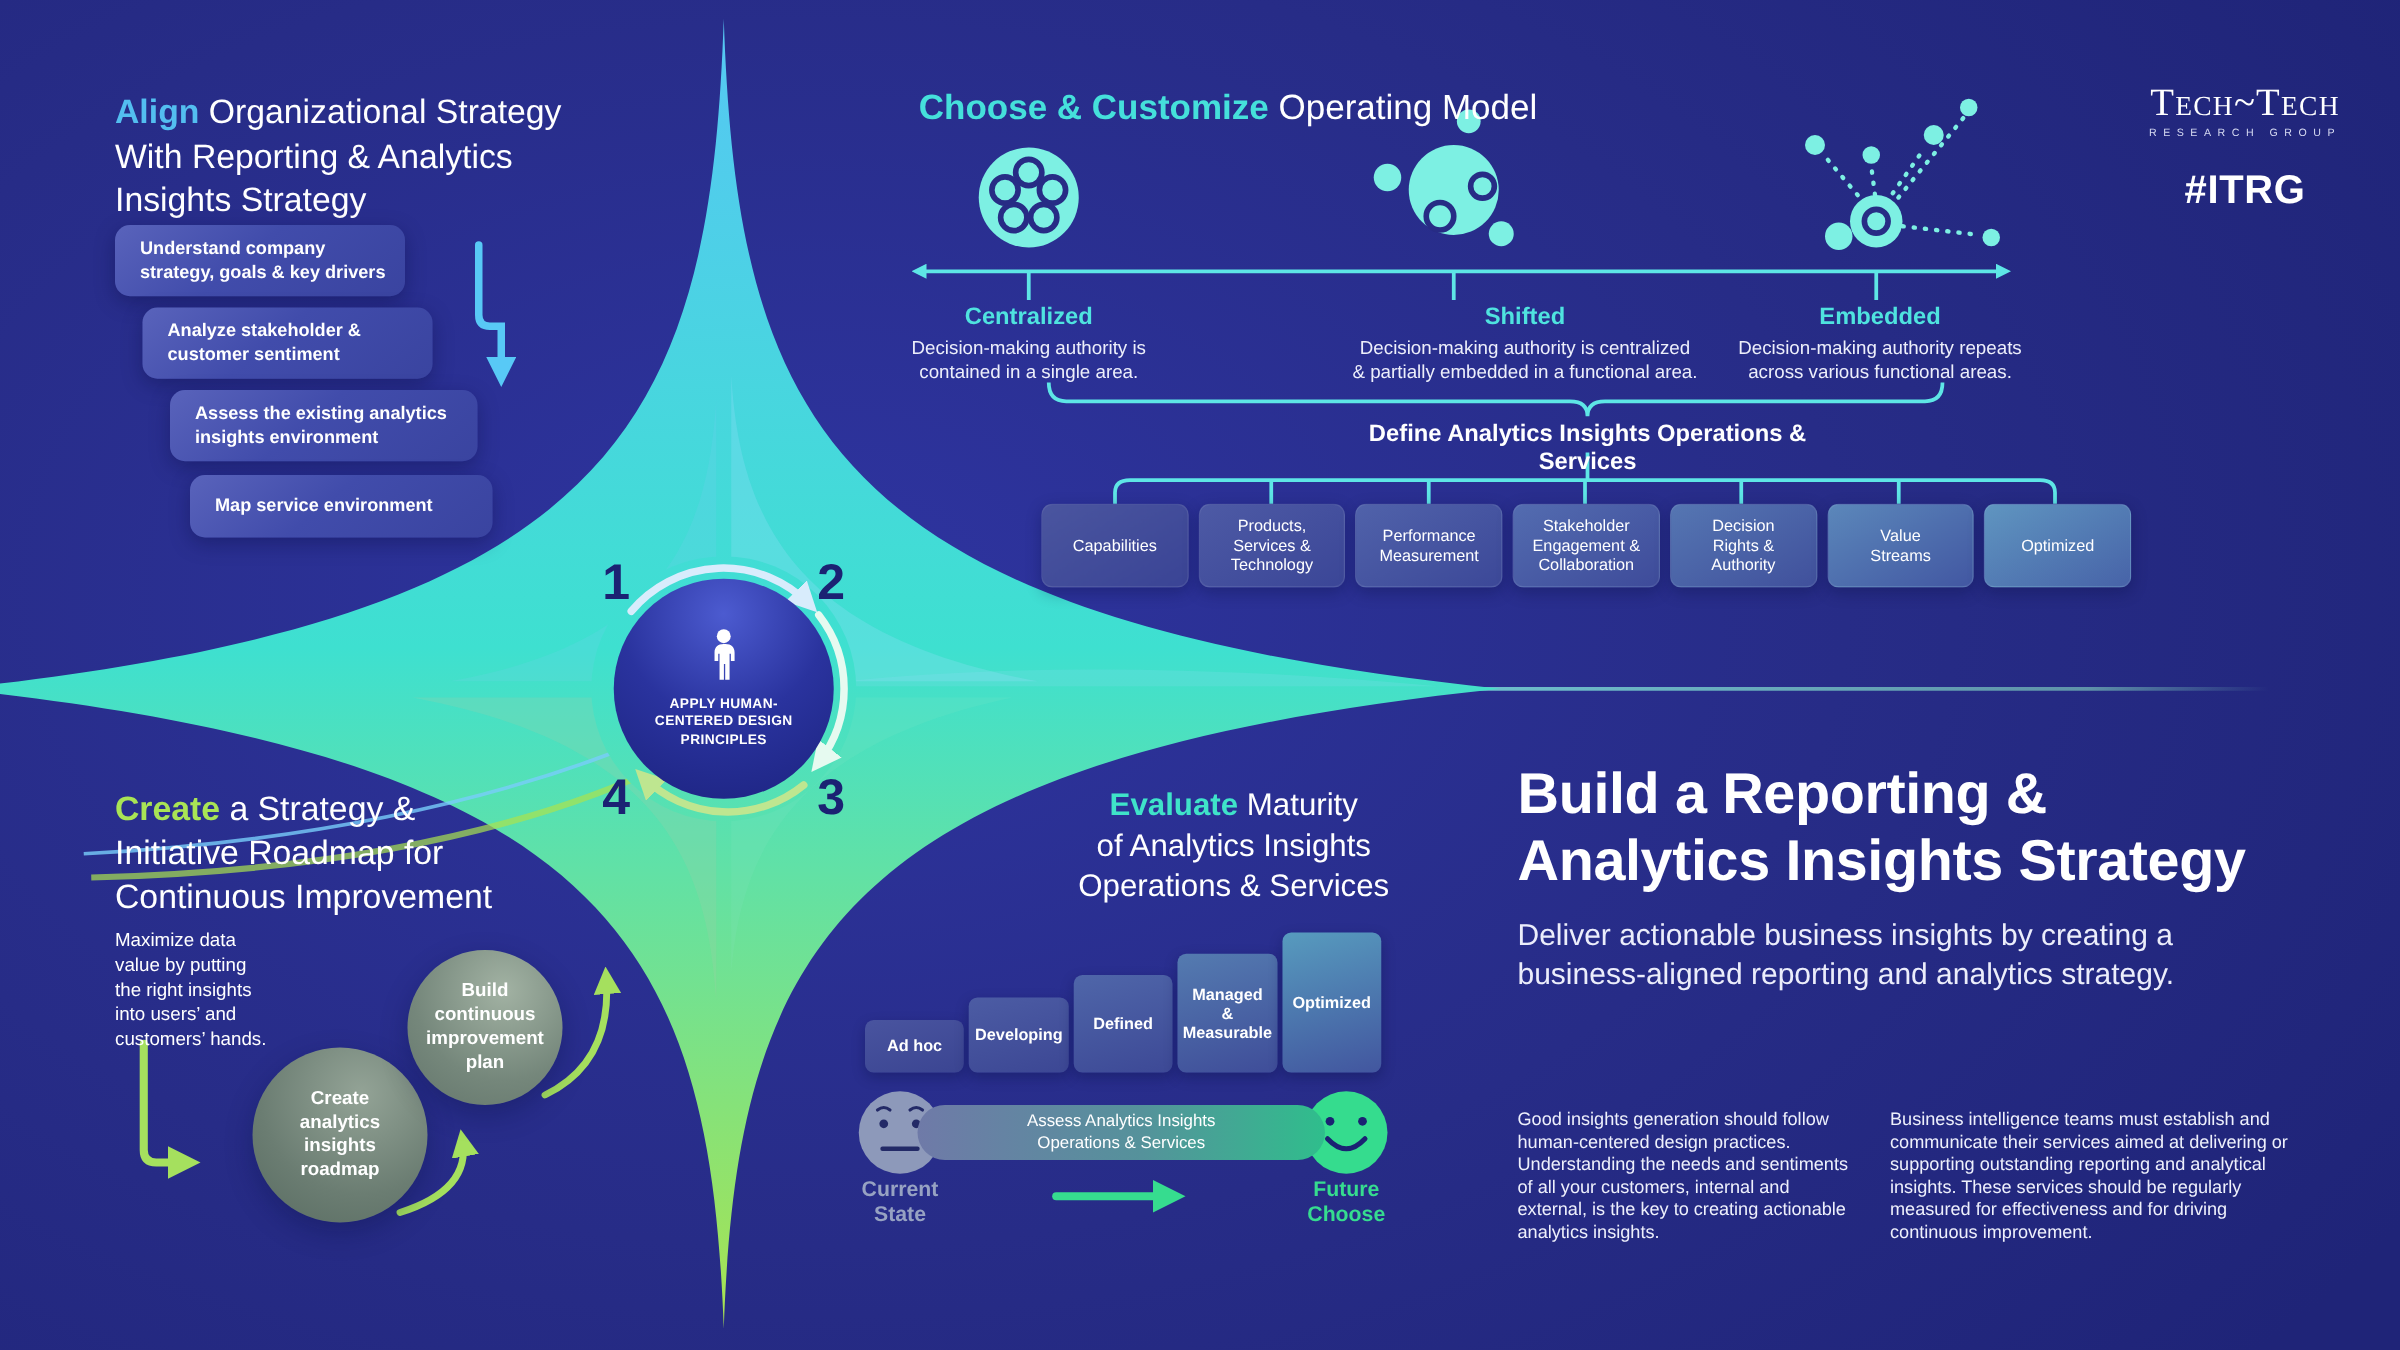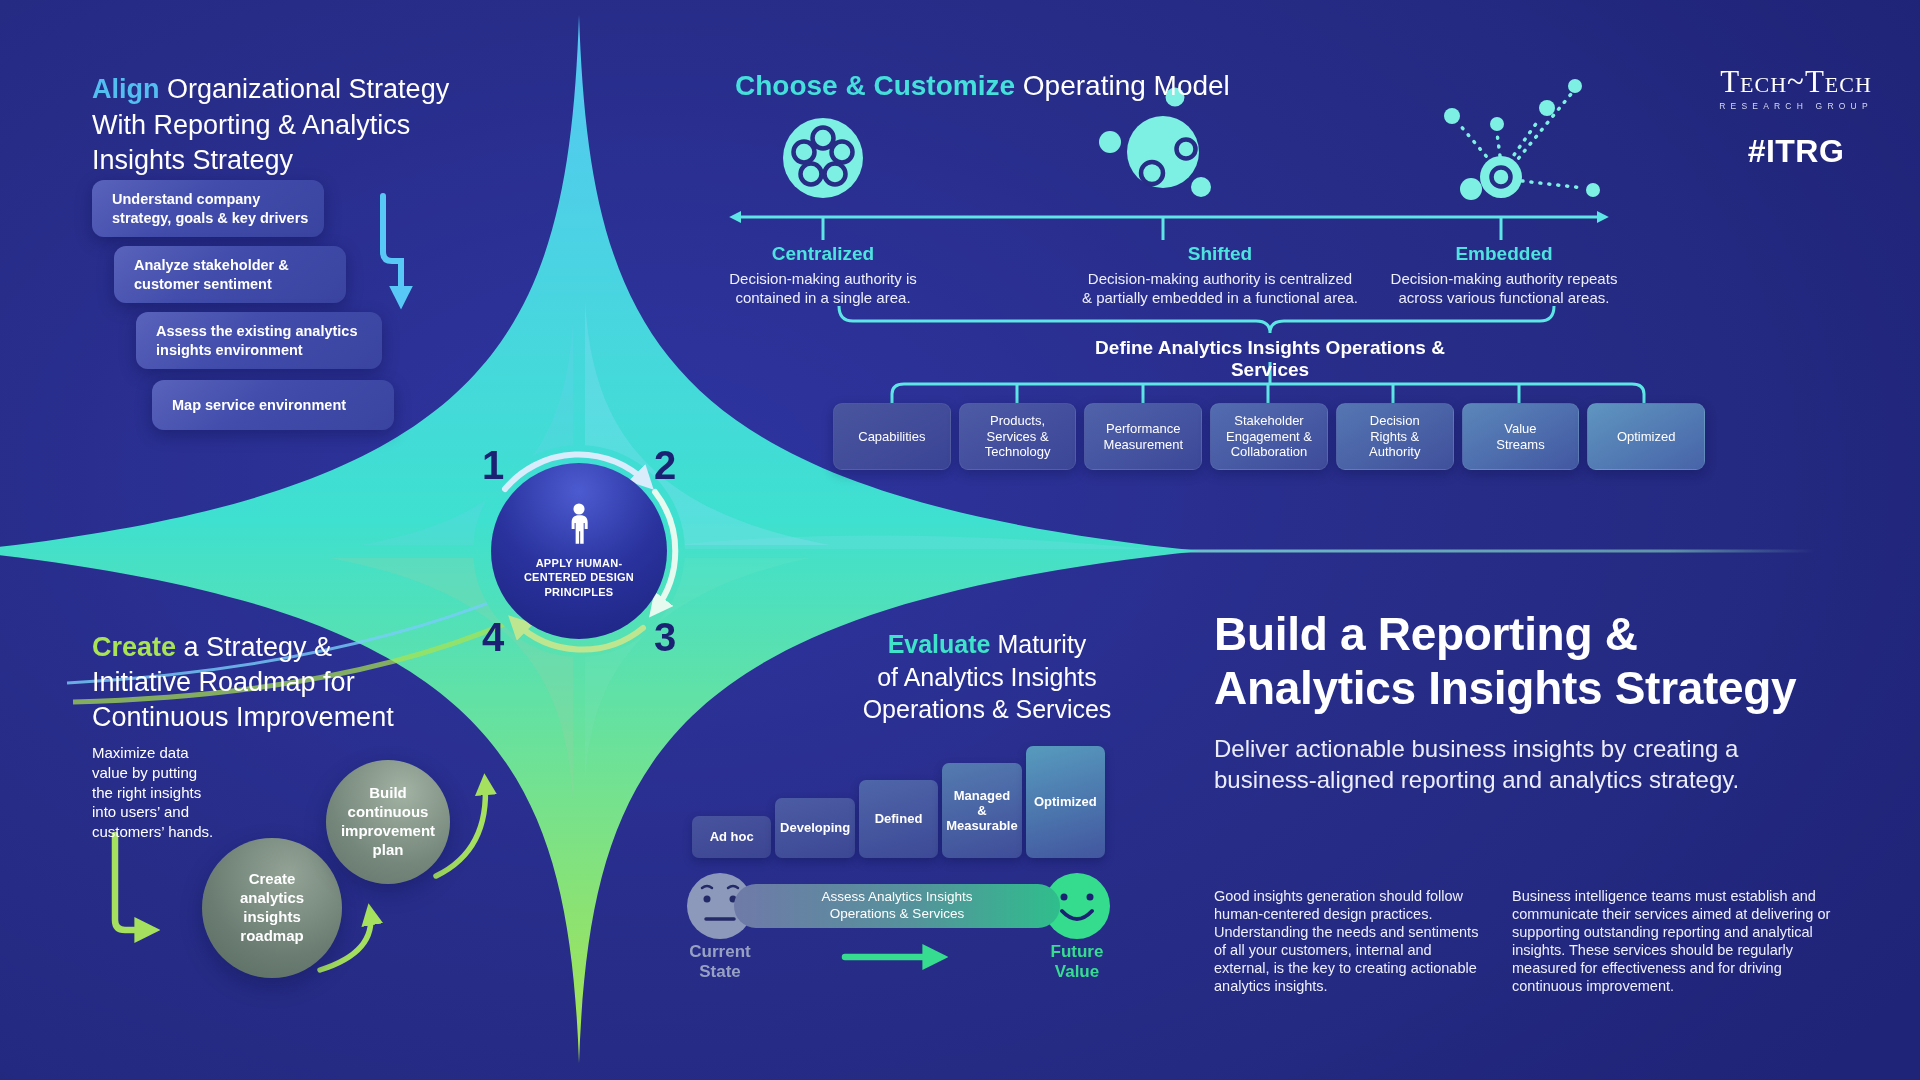--- a/index.html
+++ b/index.html
@@ -341,21 +341,21 @@
     <div class="stair lvl4 pre">Managed
 &amp;
 Measurable</div>
     <div class="stair lvl5 pre">Optimized</div>
   </div>
   <div class="abs jbar pre">Assess Analytics Insights
 Operations &amp; Services</div>
   <div class="state state-current pre">Current
 State</div>
   <div class="state state-future pre">Future
-Value</div>
+Choose</div>
 
   <div class="abs build-sub pre">Deliver actionable business insights by creating a
 business-aligned reporting and analytics strategy.</div>
   <div class="abs build-title pre">Build a Reporting &amp;
 Analytics Insights Strategy</div>
 
   <div class="insight-col insight-col1">Good insights generation should follow human-centered design practices. Understanding the needs and sentiments of all your customers, internal and external, is the key to creating actionable analytics insights.</div>
   <div class="insight-col insight-col2">Business intelligence teams must establish and communicate their services aimed at delivering or supporting outstanding reporting and analytical insights. These services should be regularly measured for effectiveness and for driving continuous improvement.</div>
 
   <div class="abs logo">

